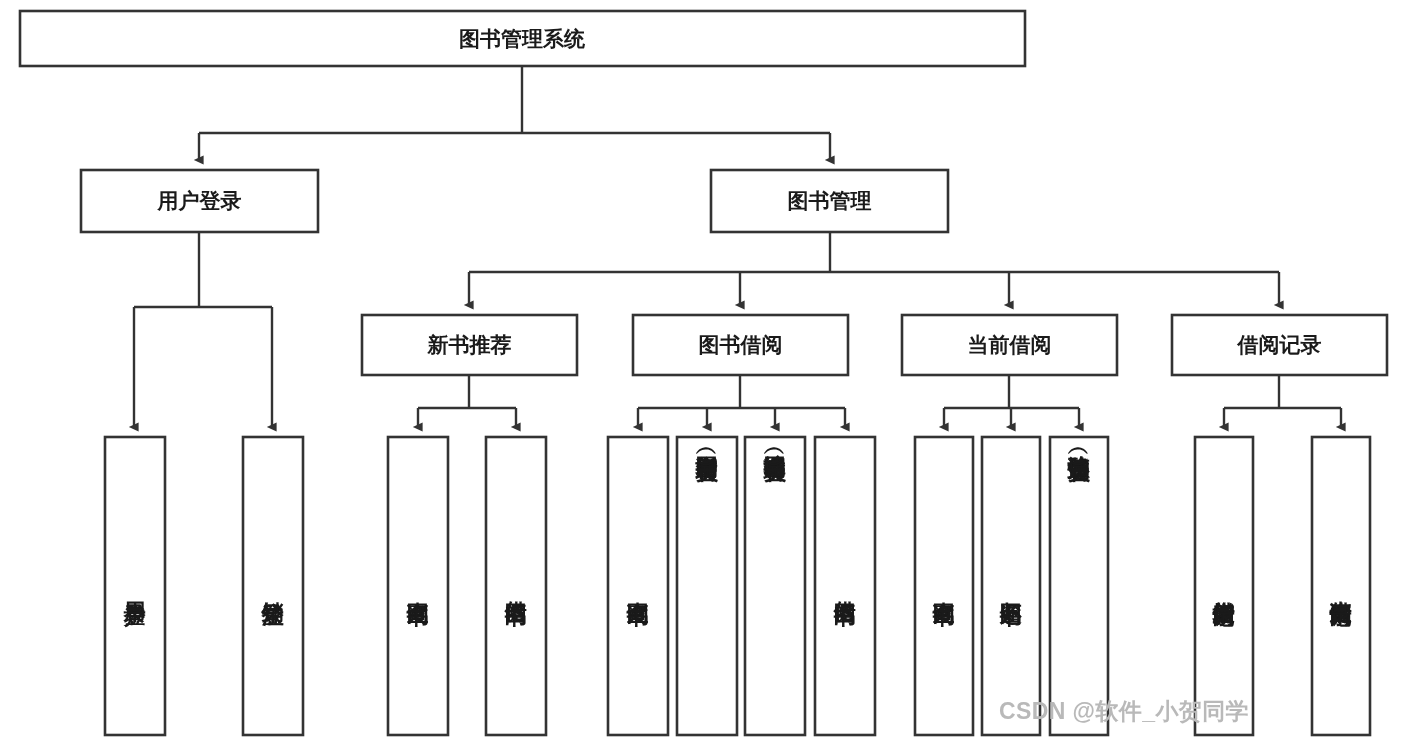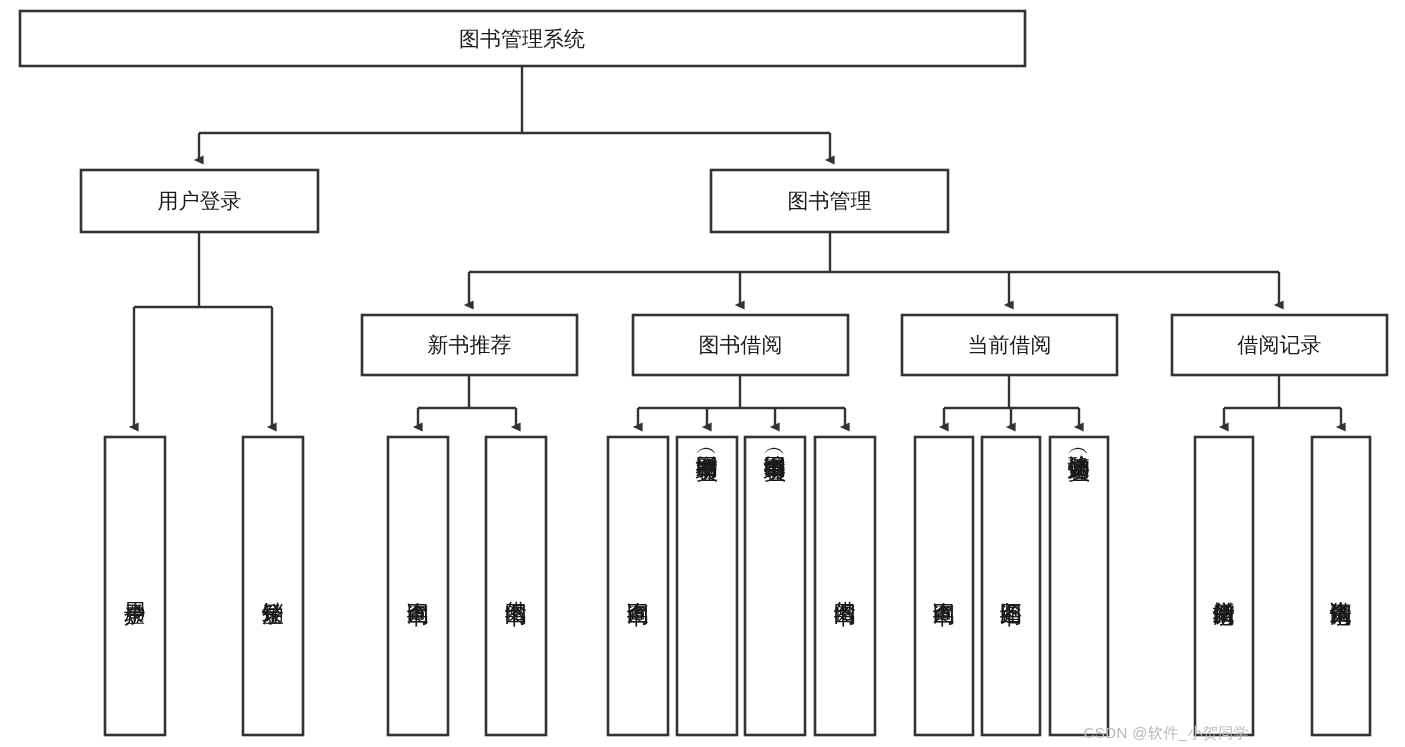--- a/index.html
+++ b/index.html
@@ -11,20 +11,21 @@
     width: 1405px;
     height: 747px;
     font-family: "Liberation Sans", "DejaVu Sans", sans-serif;
     overflow: hidden;
     position: relative;
   }
   #diagram-root {
     position: relative;
     width: 1257px;
     height: 747px;
+    font-weight: bold;
   }
   svg.flow {
     position: absolute;
     top: 0;
     left: 0;
     width: 1405px;
     height: 747px;
   }
   .node-box {
     fill: #ffffff;
@@ -43,23 +44,23 @@
     stroke-width: 2.4;
     fill: none;
   }
   .arrow-head {
     fill: #333333;
     stroke: none;
   }
   .watermark {
     position: absolute;
     right: 8px;
-    bottom: 4px;
+    bottom: 20px;
     color: #b9b9b9;
-    font-size: 15px;
+    font-size: 23px;
     font-family: "Liberation Sans", "DejaVu Sans", sans-serif;
     letter-spacing: 0.4px;
     white-space: nowrap;
     pointer-events: none;
     margin-top: 20px;
   }
   .vert-text-box {
     position: absolute;
     display: flex;
     align-items: center;

